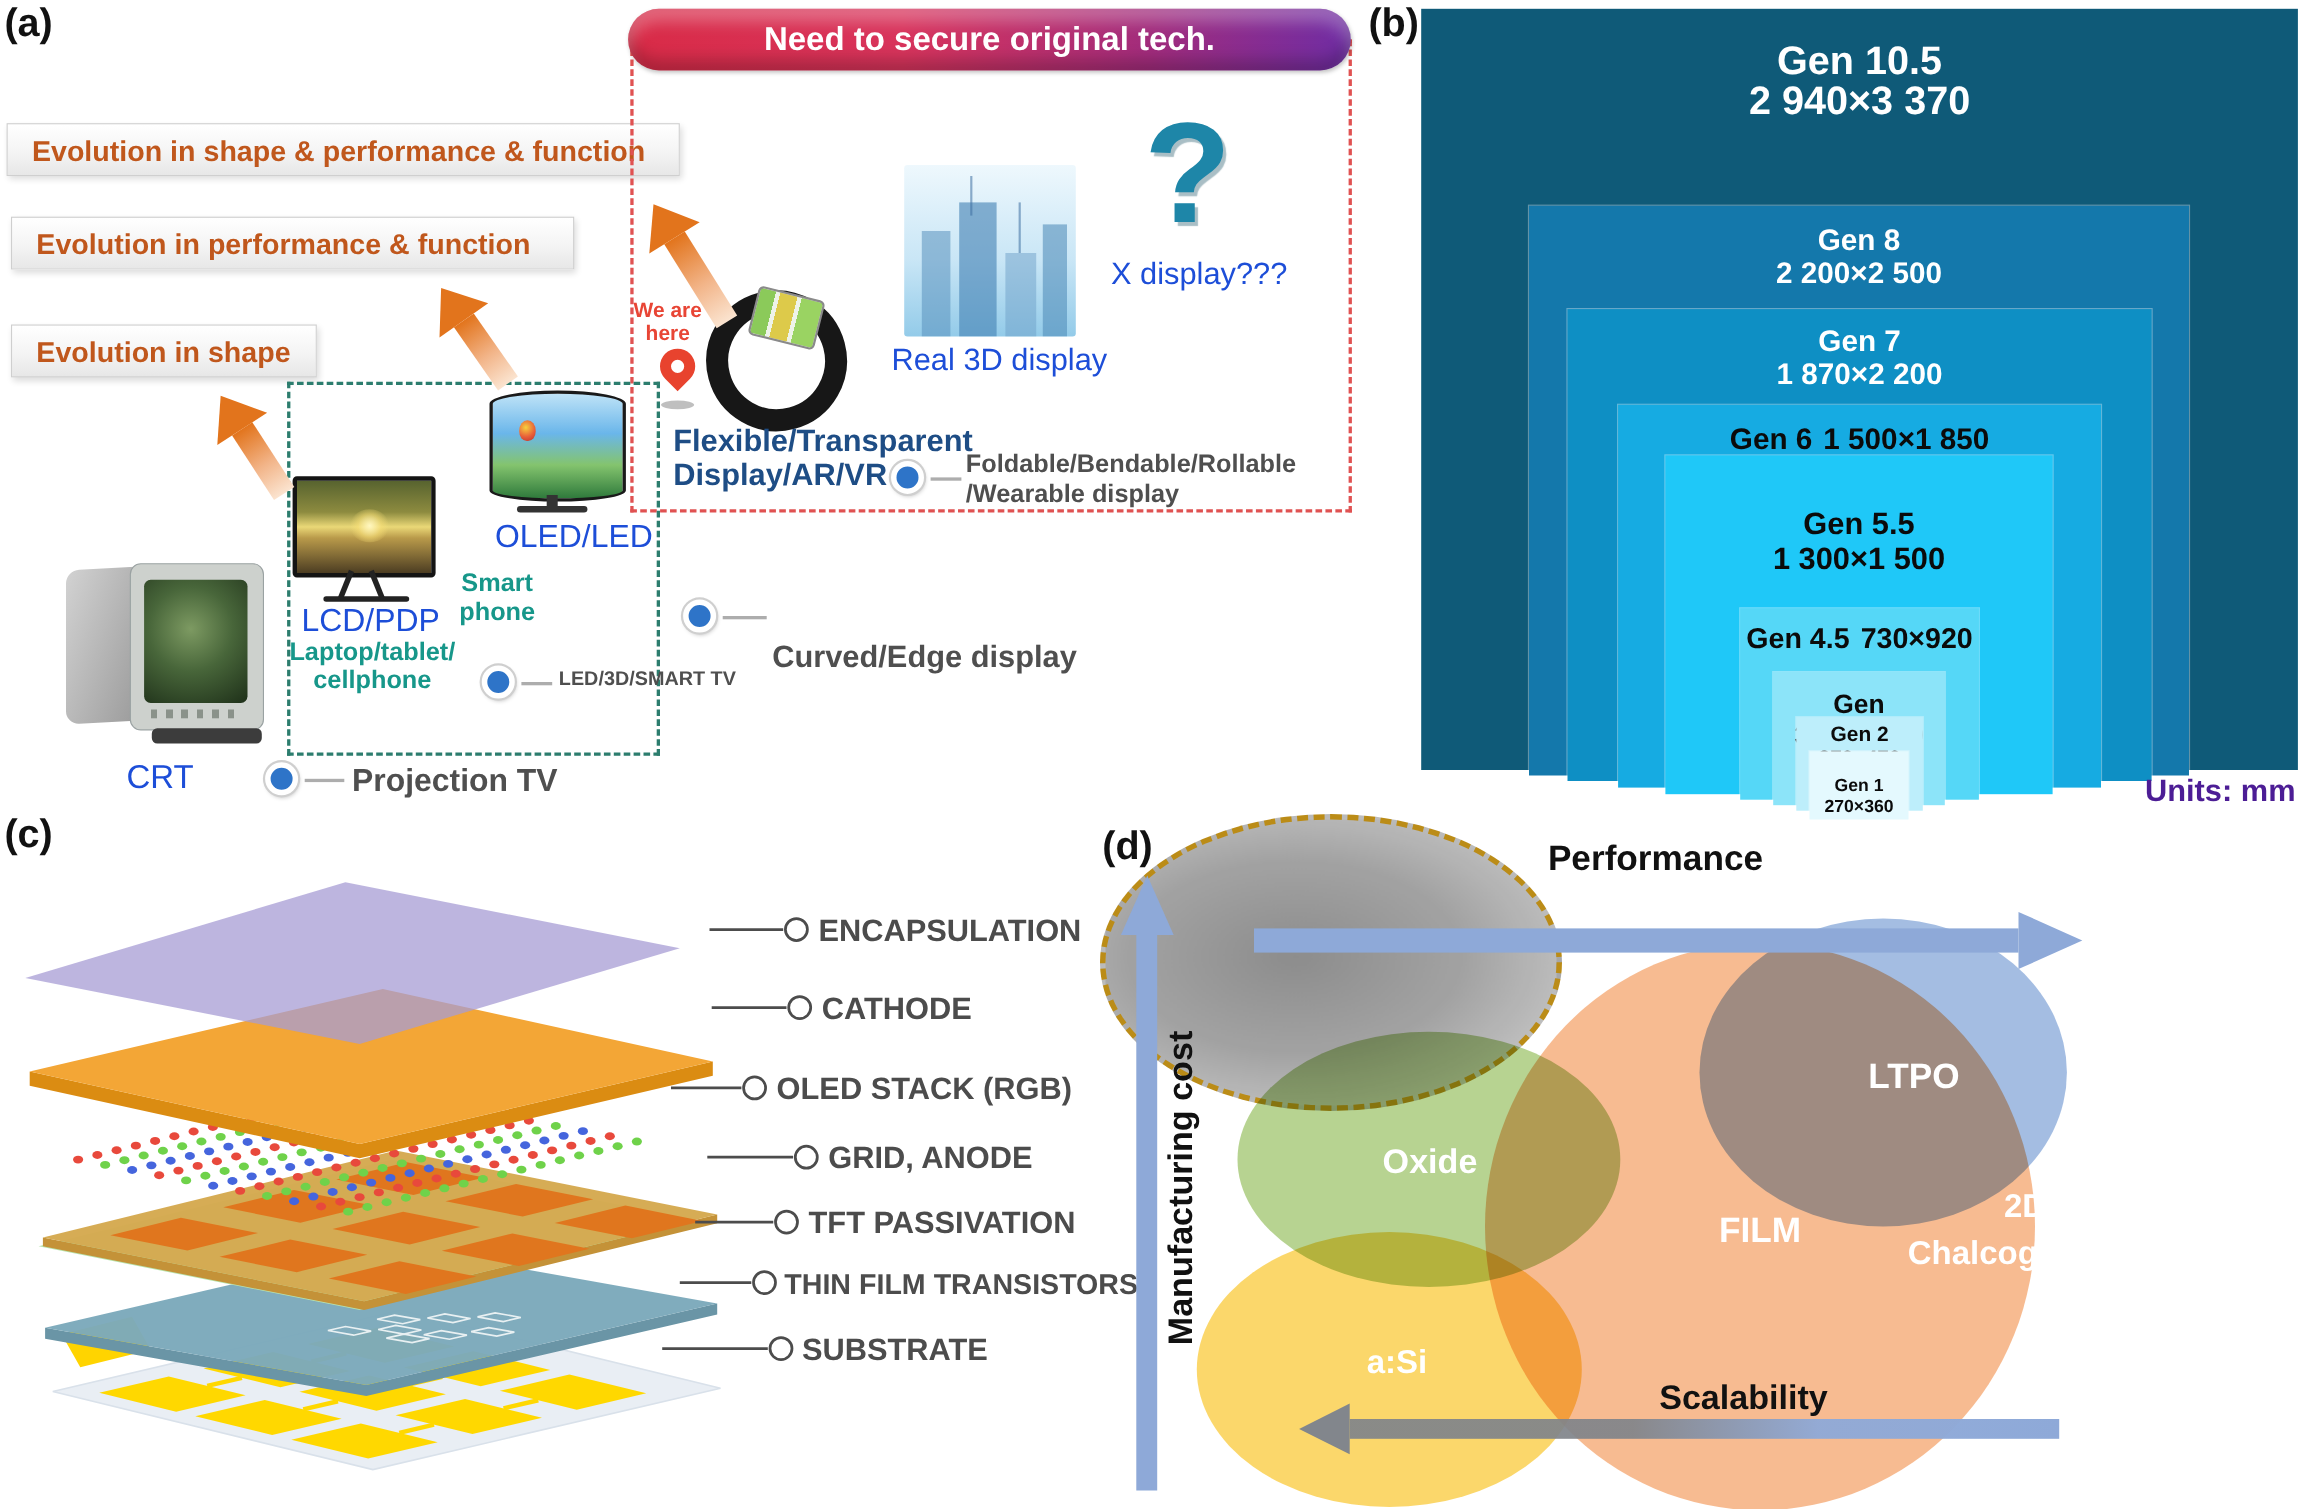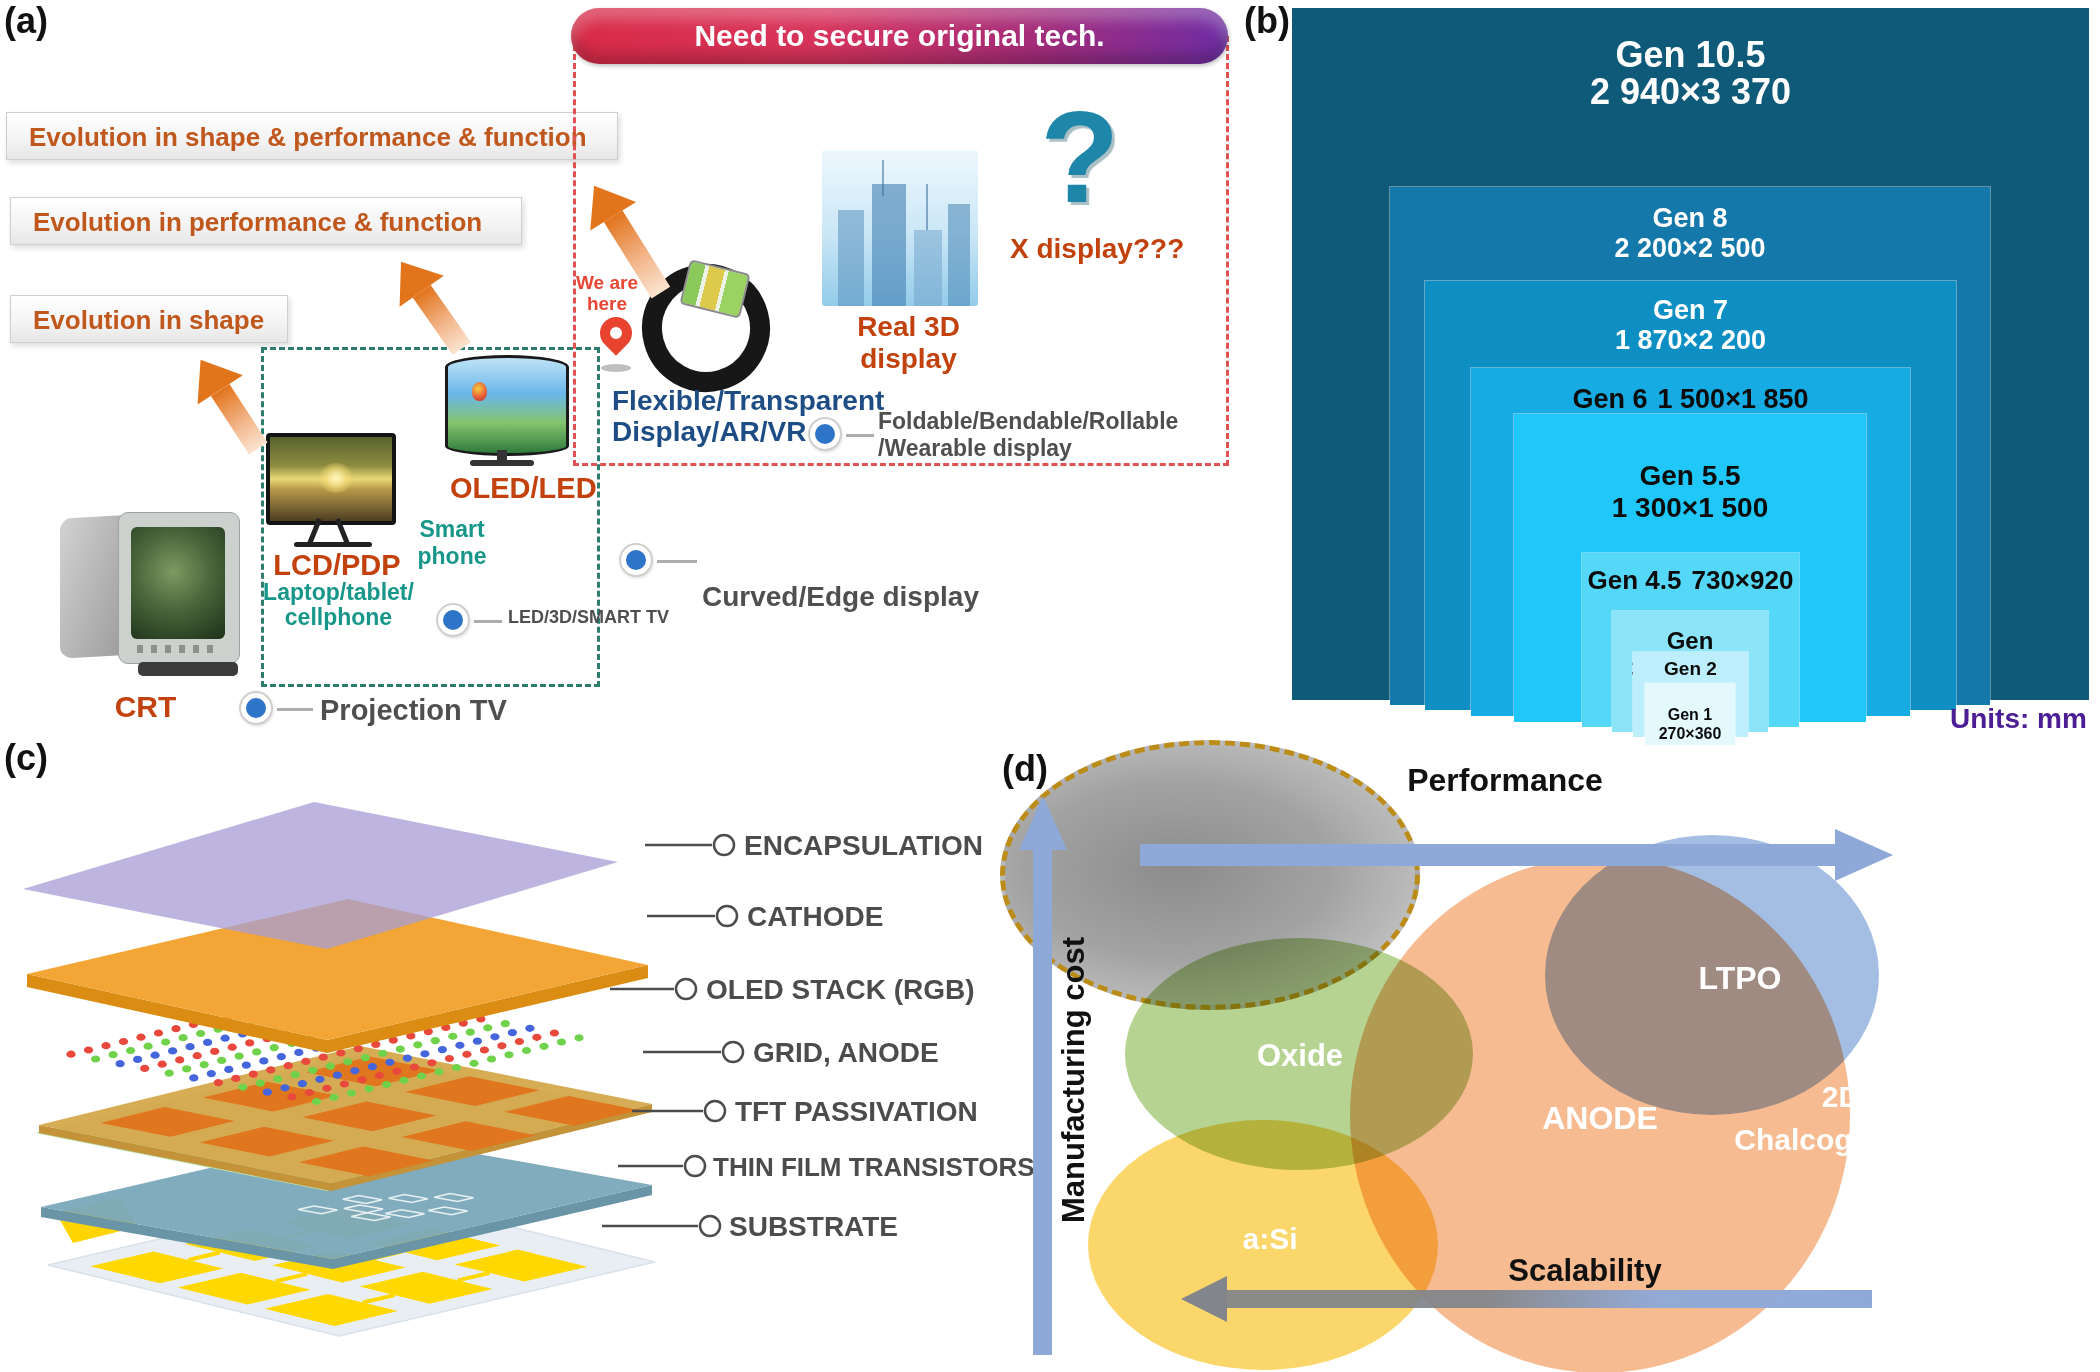--- a/index.html
+++ b/index.html
@@ -21,21 +21,21 @@
   #evo1{left:6px;top:112px;width:612px;}
   #evo2{left:10px;top:197px;width:512px;}
   #evo3{left:10px;top:295px;width:278px;}
   .oarrow{position:absolute;width:56px;height:108px;z-index:2;}
   .oarrow .ohead{width:0;height:0;margin:0 auto;border-left:27px solid transparent;border-right:27px solid transparent;border-bottom:36px solid #e2741c;}
   .oarrow .oshaft{width:22px;height:70px;margin:0 auto;background:linear-gradient(180deg,#e2741c 0%,#f2b488 55%,#fbe4d0 100%);}
   .oarrow.tall{height:128px;} .oarrow.tall .oshaft{height:90px;}
   #arrow1{left:202px;top:351px;transform:rotate(-33deg);}
   #arrow2{left:404px;top:252px;transform:rotate(-35deg);}
   #arrow4{left:600px;top:176px;transform:rotate(-32deg);}
-  .dev-label{position:absolute;font-weight:bold;color:#c2410c;text-align:center;}
+  .dev-label{position:absolute;font-weight:normal;color:#1d4ed8;text-align:center;}
   .teal-label{position:absolute;font-weight:bold;color:#17978a;text-align:center;}
   .bullet{position:absolute;width:20px;height:20px;border-radius:50%;background:#2e74c8;border:5px solid #fff;
     box-shadow:0 0 0 2px #cfcfcf,1px 2px 4px rgba(0,0,0,.25);z-index:3;}
   .bline{position:absolute;height:3px;background:#adadad;z-index:2;}
   .mtext{position:absolute;font-weight:bold;color:#4f4f4f;z-index:3;}
   
   #crt-back{left:60px;top:516px;width:96px;height:140px;border-radius:12px;background:linear-gradient(110deg,#d2d2d2,#8d8d8d);transform:skewY(-3deg);}
   #crt-front{left:118px;top:512px;width:120px;height:150px;border-radius:10px;background:#cdd1cd;border:1px solid #9aa2a2;}
   #crt-glass{left:12px;top:14px;width:94px;height:112px;border-radius:6px;background:radial-gradient(circle at 45% 40%,#7d9a62 0%,#48663a 45%,#1e3019 100%);}
   #crt-btns{left:18px;top:132px;width:80px;height:8px;background:repeating-linear-gradient(90deg,#8a928a 0 6px,#cdd1cd 6px 14px);}
@@ -530,21 +530,21 @@
     <div id="pd-vert-head"></div>
     <div id="pd-mcost">Manufacturing cost</div>
 
     <div class="tech-ellipse" id="ell-oxide" style="background-color: rgba(139, 184, 78, 0.62);"></div>
     <div class="tech-ellipse" id="ell-ltps" style="background-color: rgba(243, 158, 98, 0.7);"></div>
     <div class="tech-ellipse" id="ell-ltpo" style="background-color: rgba(148, 178, 221, 0.85);"></div>
     <div class="tech-ellipse" id="ell-asi" style="background-color: rgba(250, 205, 70, 0.8);"></div>
     <div id="ell-2d"></div>
 
     <div class="tech-label" id="lab-oxide">Oxide</div>
-    <div class="tech-label" id="lab-ltps">ANODE</div>
+    <div class="tech-label" id="lab-ltps">FILM</div>
     <div class="tech-label" id="lab-ltpo">LTPO</div>
     <div class="tech-label" id="lab-asi">a:Si</div>
     <div class="tech-label" id="lab-2d">
       <span>2D</span><br>
       <span>Chalcogenides</span>
     </div>
 
     <div id="pd-scal">Scalability</div>
     <div id="pd-bot-shaft"></div>
     <div id="pd-bot-head"></div>

